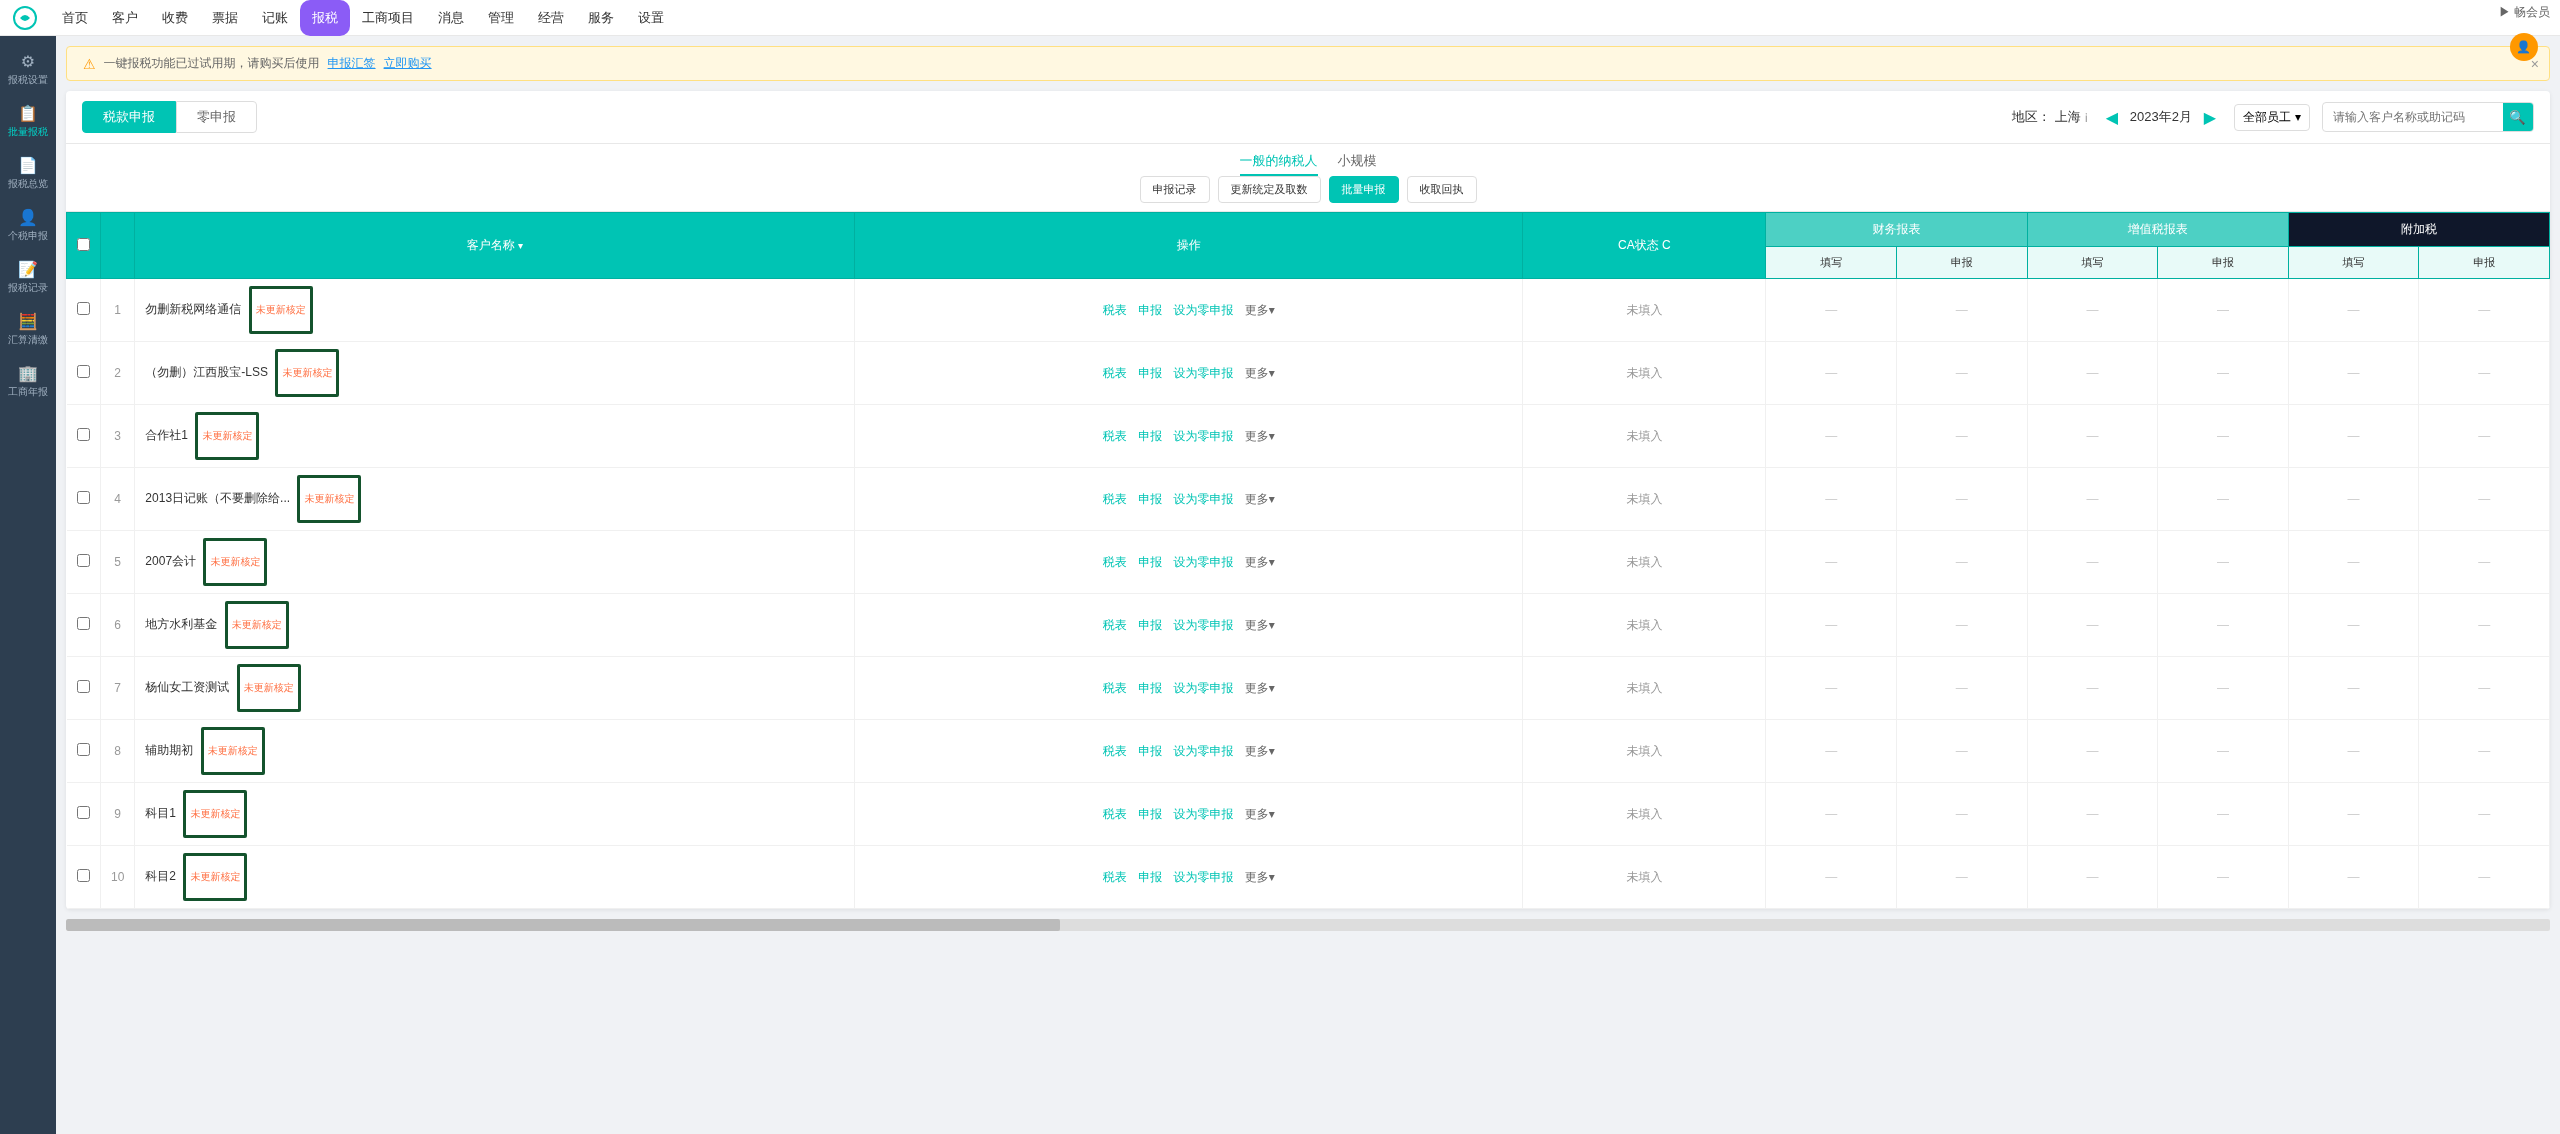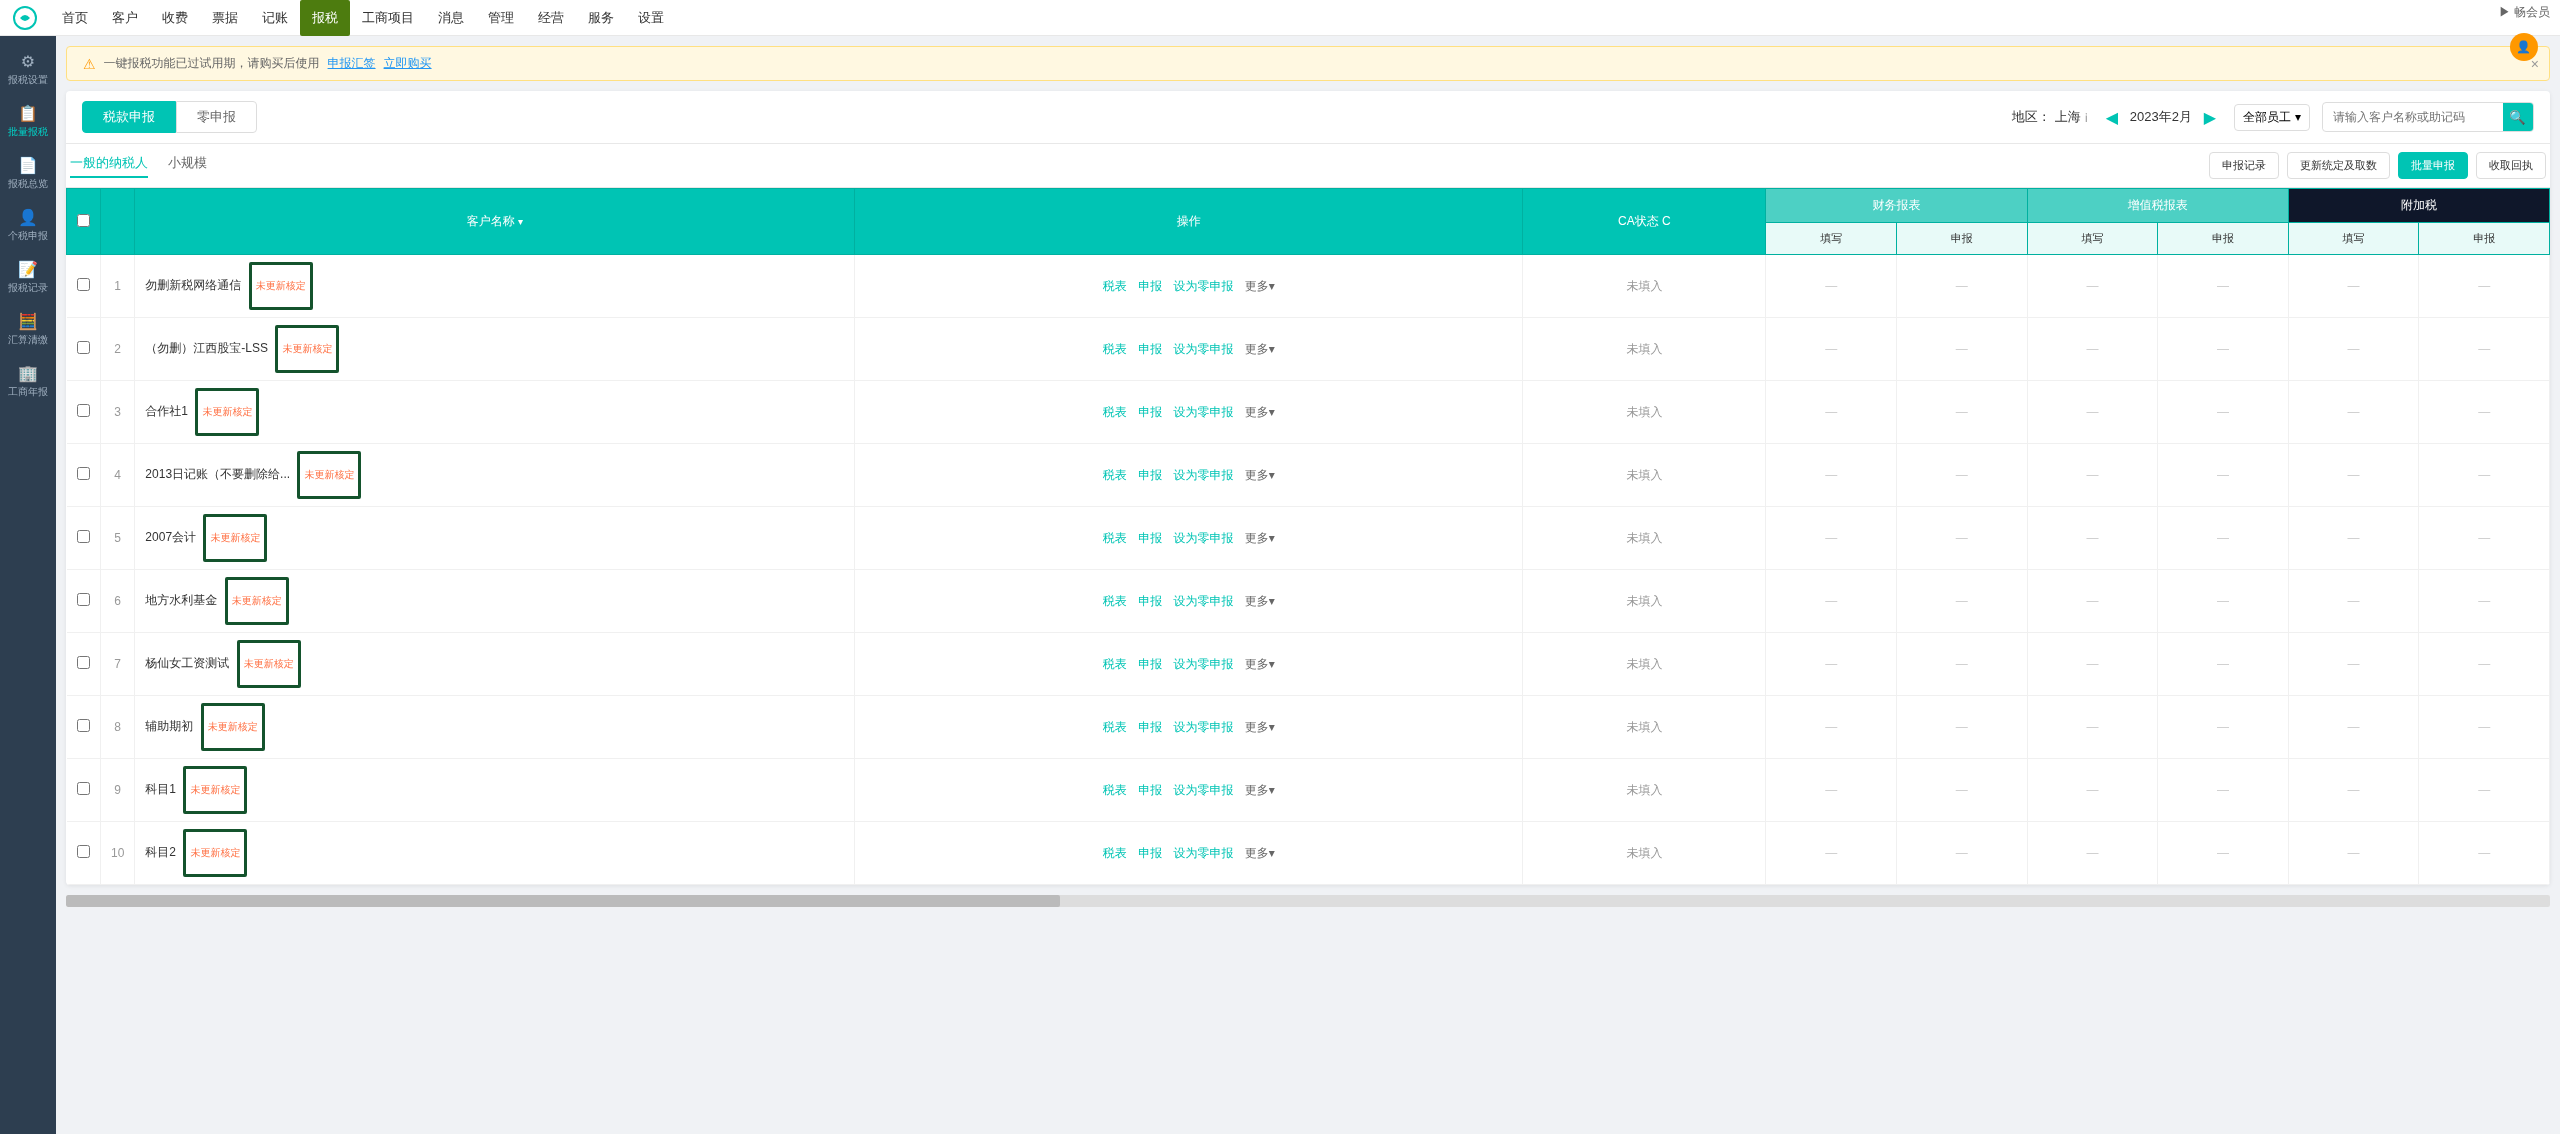--- a/index.html
+++ b/index.html
@@ -33,23 +33,23 @@
     .top-nav-item {
       padding: 0 12px;
       height: 36px;
       line-height: 36px;
       cursor: pointer;
       color: #333;
       font-size: 13px;
       white-space: nowrap;
     }
     .top-nav-item.active {
-      background: #4d7c0f;
+      background: #8b5cf6;
       color: #fff;
-      border-radius: 2px;
+      border-radius: 10px;
     }
     .top-nav-right {
       display: flex;
       align-items: center;
       gap: 12px;
       font-size: 12px;
       color: #666;
       flex-direction: column;
     }
     .top-nav-right span { cursor: pointer; }
@@ -257,20 +257,21 @@
       color: #fff;
     }
 
     
     .tab-row {
       display: flex;
       align-items: center;
       justify-content: space-between;
       padding: 8px 4px;
       border-bottom: 1px solid #e8e8e8;
+      flex-direction: column;
     }
     .sub-tabs {
       display: flex;
       gap: 20px;
     }
     .sub-tab {
       font-size: 13px;
       cursor: pointer;
       padding-bottom: 4px;
       color: #666;

